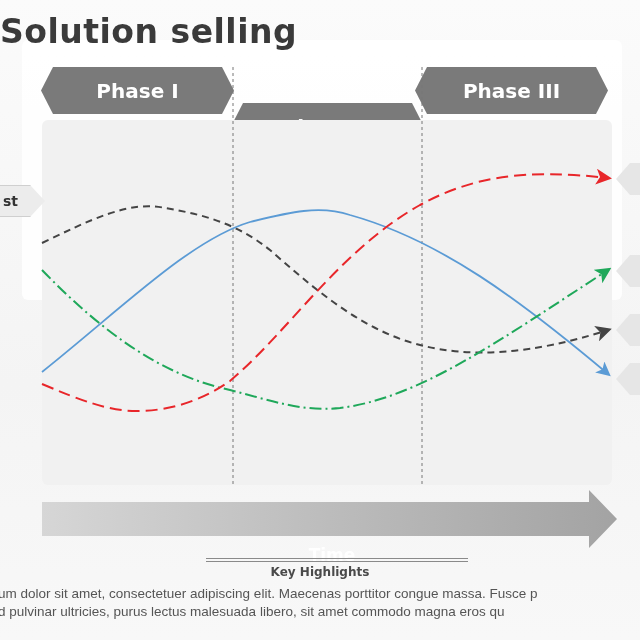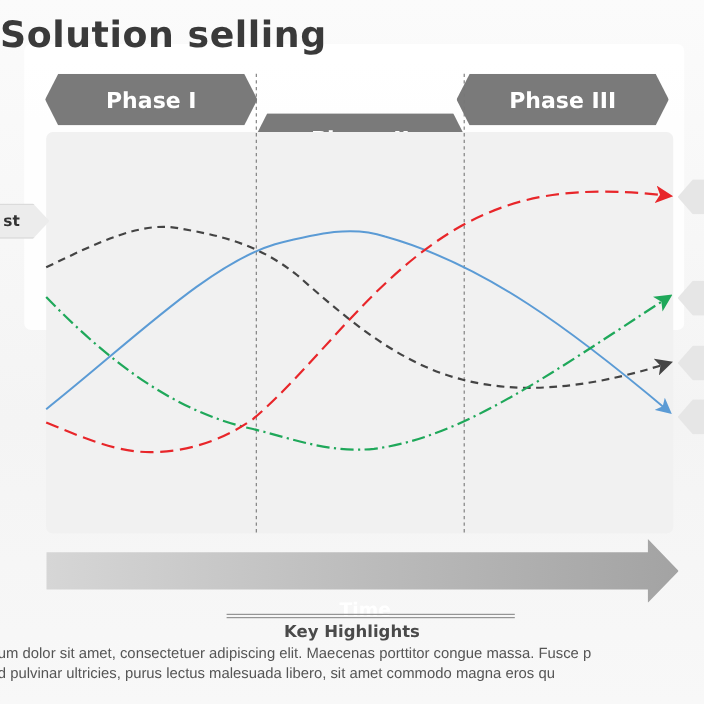--- a/index.html
+++ b/index.html
@@ -45,21 +45,21 @@
       clip-path: polygon(0 12px, calc(100% - 28px) 12px, calc(100% - 28px) 0, 100% 50%, calc(100% - 28px) 100%, calc(100% - 28px) 46px, 0 46px);
     }
     .time-label {
       position: absolute; left: 42px; top: 502px; width: 580px; height: 34px;
       display: flex; align-items: center; justify-content: center;
       color: #ffffff; font-weight: bold; font-size: 17px; margin-top: 36px;
     }
     .divider { position: absolute; left: 206px; width: 262px; height: 1px; background: #8a8a8a; }
     .kh-title {
       position: absolute; left: 0; top: 565px; width: 640px; text-align: center;
-      font-size: 15px; font-weight: bold; color: #4a4a4a;
+      font-size: 12px; font-weight: bold; color: #4a4a4a;
     }
     .body-line {
       position: absolute; left: -2px; white-space: nowrap; font-size: 13.5px; color: #555;
       font-family: "Liberation Sans", sans-serif;
     }
   </style>
 </head>
 <body>
 
 <div class="bg-panel"></div>

